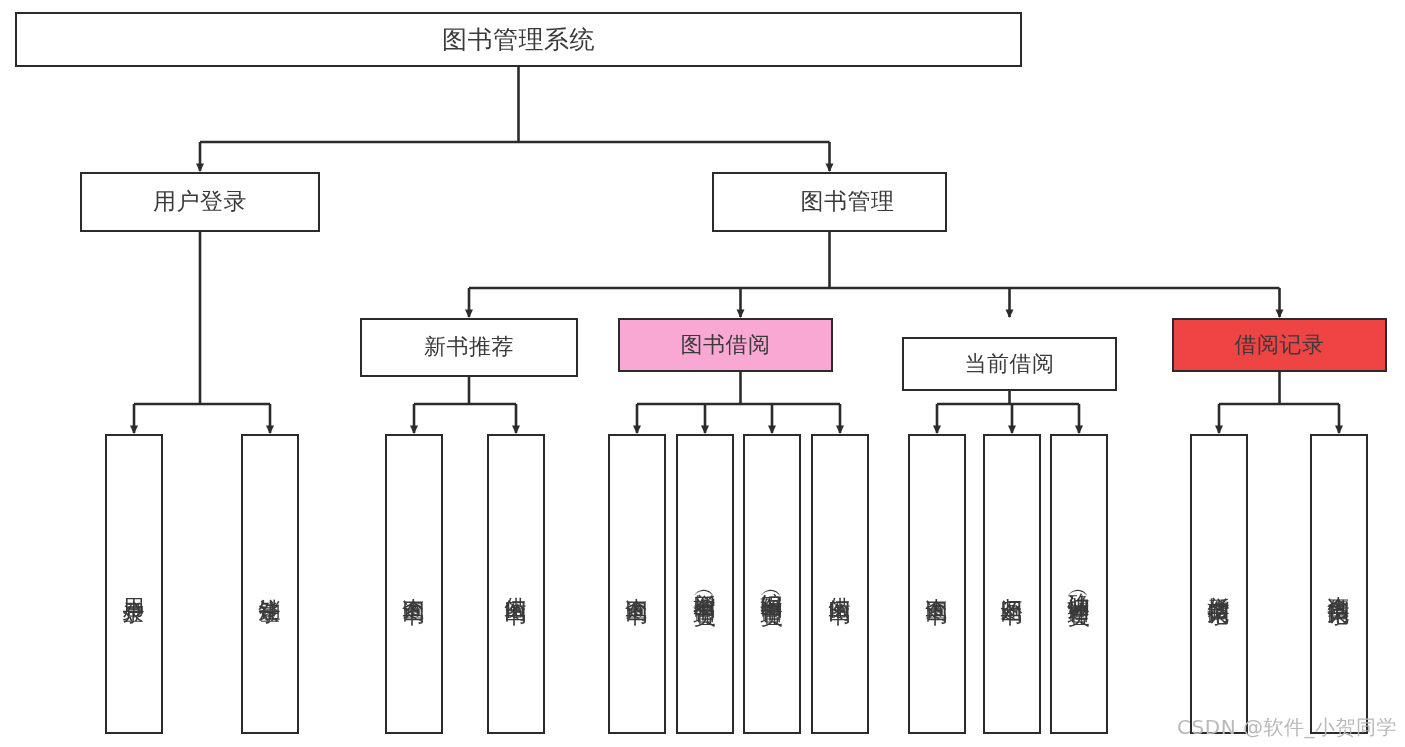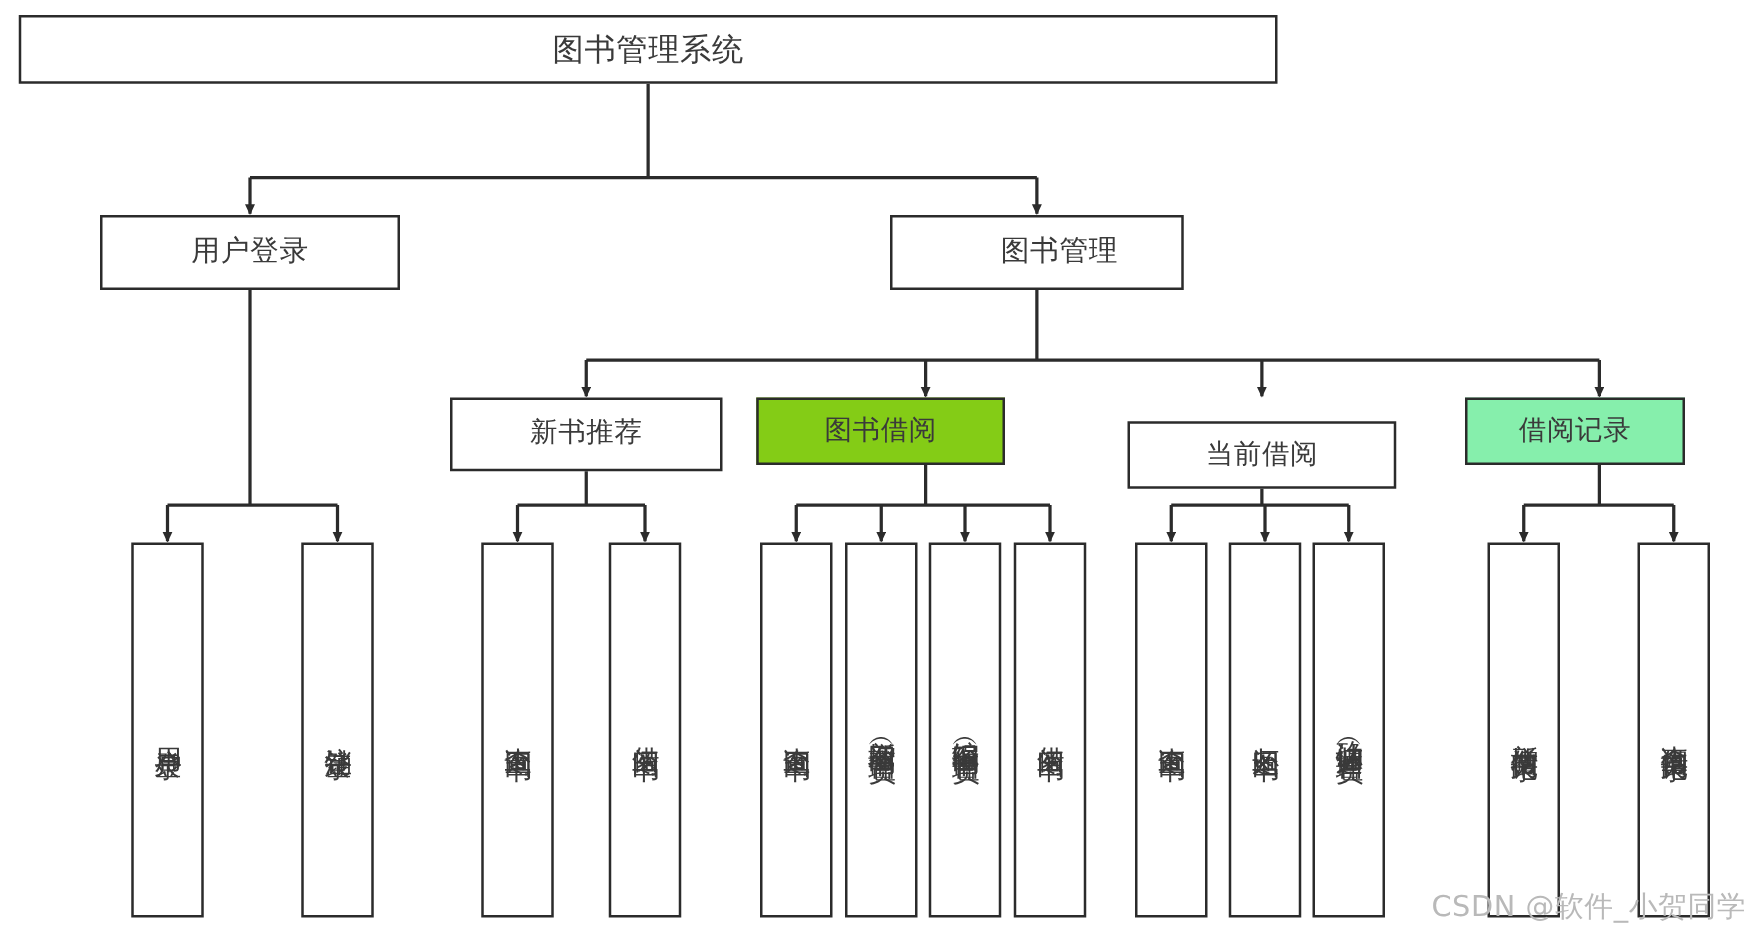--- a/index.html
+++ b/index.html
@@ -62,21 +62,21 @@
   }
   #node-root .node-label { font-size: 25px; }
   .lvl1 .node-label { font-size: 23px; }
   .lvl2 .node-label { font-size: 22px; }
   .leaf .node-label { font-size: 22px; }
 
   #watermark {
     position: absolute;
     right: 8px;
     bottom: 6px;
-    font-size: 23px;
+    font-size: 20px;
     color: #b9b9b9;
     letter-spacing: 0.5px;
     white-space: nowrap;
     font-family: "DejaVu Sans", "Liberation Sans", sans-serif;
   }
 </style>
 </head>
 <body>
 
 <div id="diagram-root">
@@ -130,27 +130,27 @@
       </div>
       <div class="node h lvl1" id="node-user-login" style="left: 80px; top: 172px; width: 240px; height: 60px; border-color: rgb(43, 43, 43); background: rgb(255, 255, 255);">
         <span class="node-label" style="color: rgb(58, 58, 58);">用户登录</span>
       </div>
       <div class="node h lvl1" id="node-book-manage" style="left: 712px; top: 172px; width: 235px; height: 60px; border-color: rgb(43, 43, 43); background: rgb(255, 255, 255);">
         <span class="node-label" style="color: rgb(58, 58, 58); margin-left: 36px;">图书管理</span>
       </div>
       <div class="node h lvl2" id="node-new-book-rec" style="left: 360px; top: 318px; width: 218px; height: 59px; border-color: rgb(43, 43, 43); background: rgb(255, 255, 255);">
         <span class="node-label" style="color: rgb(58, 58, 58);">新书推荐</span>
       </div>
-      <div class="node h lvl2" id="node-book-borrow" style="left: 605px; top: 318px; width: 199px; height: 54px; border-color: rgb(43, 43, 43); background: #84cc16;">
+      <div class="node h lvl2" id="node-book-borrow" style="left: 618px; top: 318px; width: 215px; height: 54px; border-color: rgb(43, 43, 43); background: #f9a8d4;">
         <span class="node-label" style="color: rgb(58, 58, 58);">图书借阅</span>
       </div>
       <div class="node h lvl2" id="node-current-borrow" style="left: 902px; top: 337px; width: 215px; height: 54px; border-color: rgb(43, 43, 43); background: rgb(255, 255, 255);">
         <span class="node-label" style="color: rgb(58, 58, 58);">当前借阅</span>
       </div>
-      <div class="node h lvl2" id="node-borrow-record" style="left: 1172px; top: 318px; width: 176px; height: 54px; border-color: rgb(43, 43, 43); background: #86efac;">
+      <div class="node h lvl2" id="node-borrow-record" style="left: 1172px; top: 318px; width: 215px; height: 54px; border-color: rgb(43, 43, 43); background: #ef4444;">
         <span class="node-label" style="color: rgb(58, 58, 58);">借阅记录</span>
       </div>
       <div class="node v leaf" id="node-leaf-user-login" style="left: 105px; top: 434px; width: 58px; height: 300px; border-color: rgb(43, 43, 43); background: rgb(255, 255, 255);">
         <span class="node-label" style="color: rgb(58, 58, 58);">用户登录</span>
       </div>
       <div class="node v leaf" id="node-leaf-user-logout" style="left: 241px; top: 434px; width: 58px; height: 300px; border-color: rgb(43, 43, 43); background: rgb(255, 255, 255);">
         <span class="node-label" style="color: rgb(58, 58, 58);">注销登录</span>
       </div>
       <div class="node v leaf" id="node-leaf-rec-query" style="left: 385px; top: 434px; width: 58px; height: 300px; border-color: rgb(43, 43, 43); background: rgb(255, 255, 255);">
         <span class="node-label" style="color: rgb(58, 58, 58);">查询图书</span>

